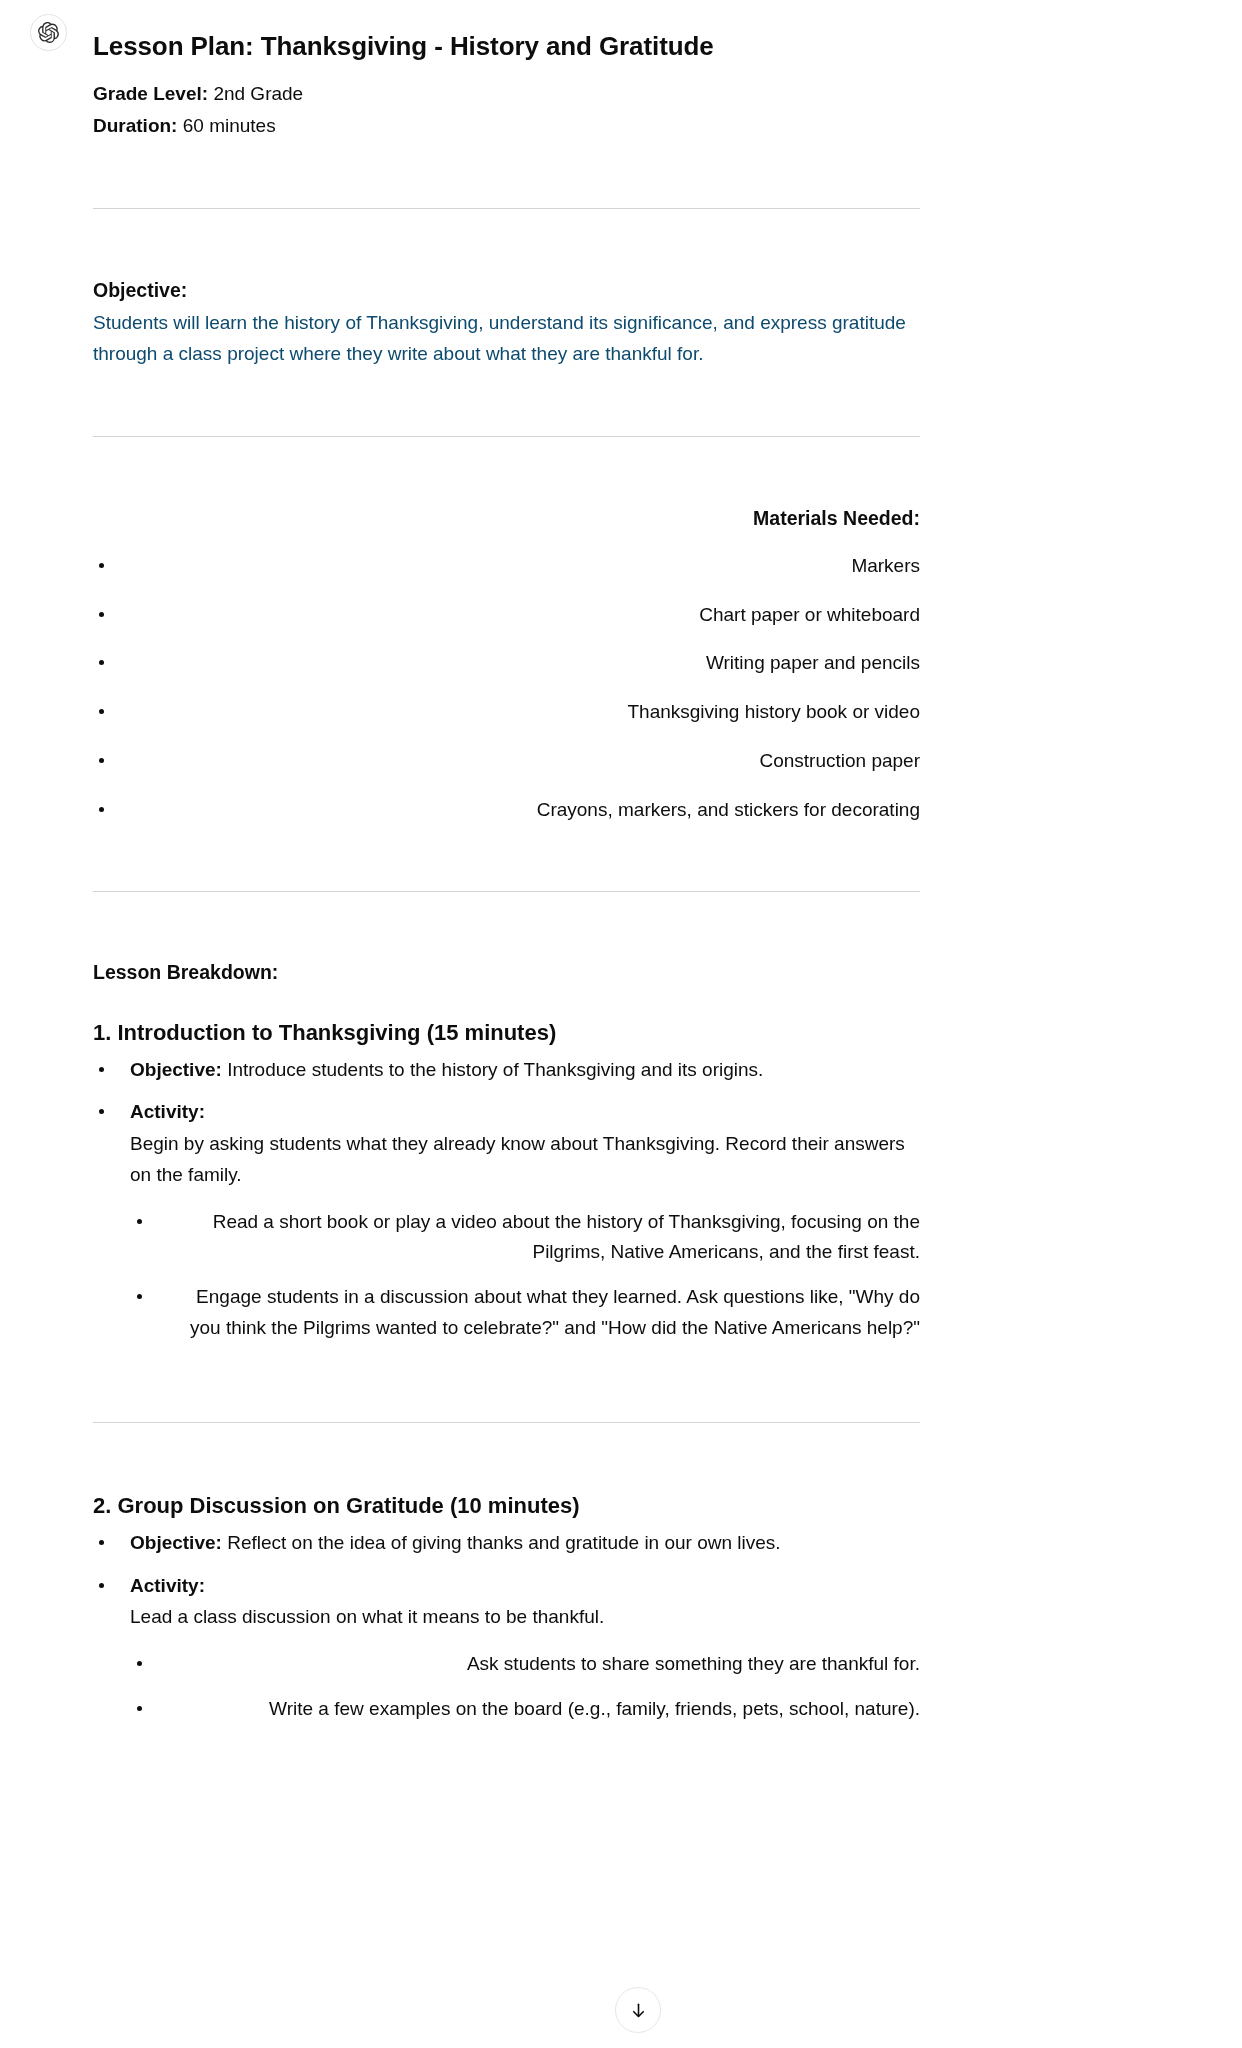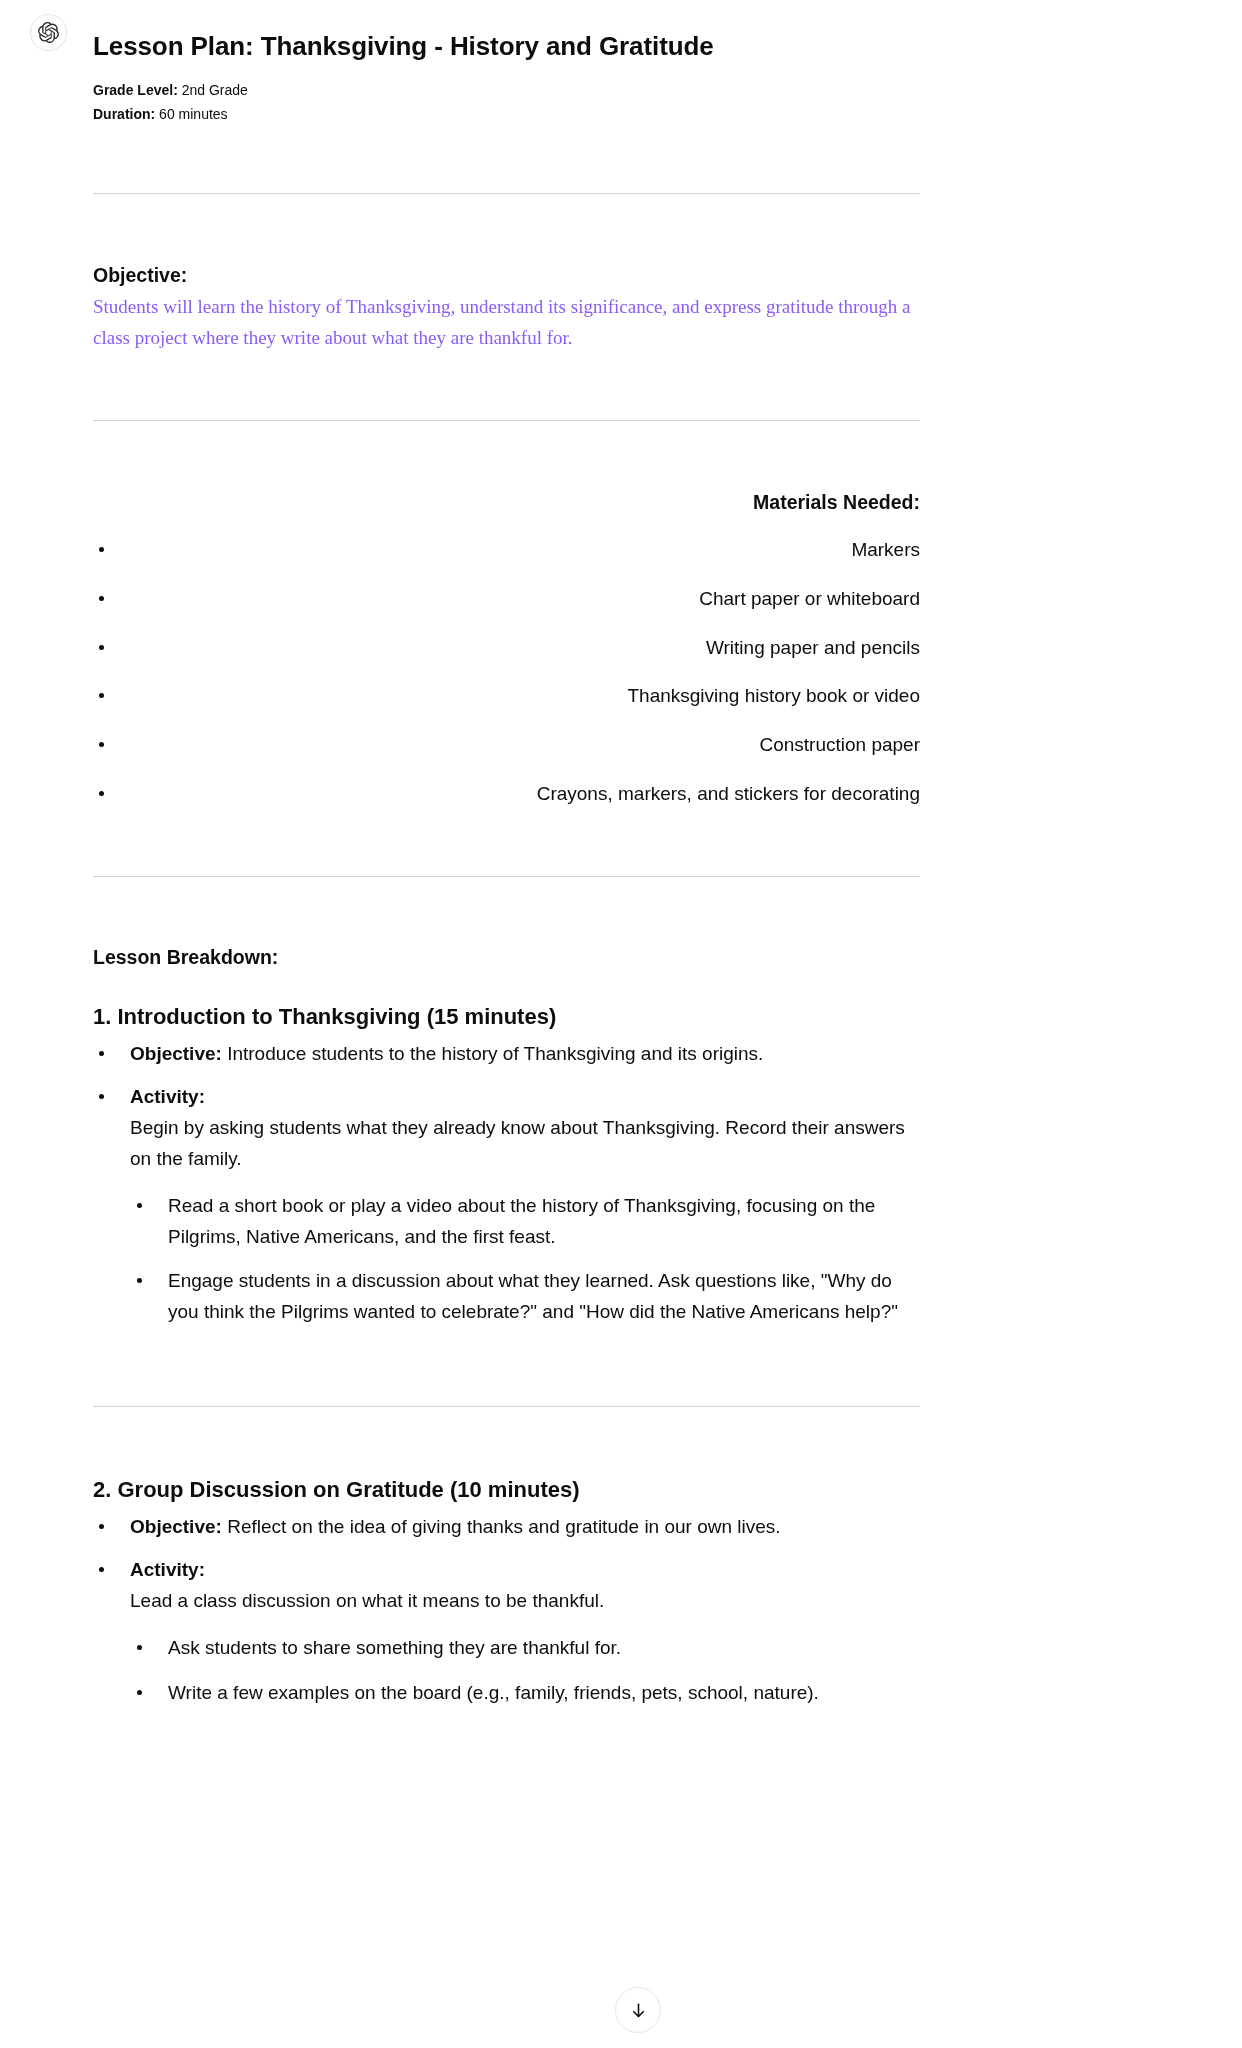--- a/index.html
+++ b/index.html
@@ -50,21 +50,21 @@
   h1.doc-title {
     font-size: 26px;
     line-height: 1.32;
     font-weight: 700;
     margin: 9px 0 16px 0;
     letter-spacing: -0.1px;
     color: #0d0d0d;
   }
 
   p.meta {
-    font-size: 14px;
+    font-size: 19px;
     line-height: 1.58;
     margin: 0;
     color: #0d0d0d;
     font-weight: 400;
   }
   p.meta + p.meta { margin-top: 2px; }
   p.meta b { font-weight: 700; }
 
   hr.rule {
     border: none;
@@ -81,22 +81,21 @@
     line-height: 1.5;
     font-weight: 700;
     margin: 0 0 2px 0;
     color: #0d0d0d;
   }
 
   p.body {
     font-size: 19px;
     line-height: 1.63;
     margin: 0;
-    color: #8b5cf6;
-    font-family: Liberation Serif, serif;
+    color: #0c4a6e;
   }
 
   h3.step-head {
     font-size: 22px;
     line-height: 1.5;
     font-weight: 700;
     margin: 0 0 6px 0;
     color: #0d0d0d;
   }
 
@@ -127,20 +126,21 @@
   ul.bullets > li b { font-weight: 700; }
 
   
   ul.bullets.tight > li { margin-bottom: 12px; }
 
   
   ul.subbullets {
     list-style: none;
     margin: 16px 0 0 0;
     padding: 0;
+    text-align: right;
   }
   ul.subbullets > li {
     position: relative;
     padding-left: 38px;
     font-size: 19px;
     line-height: 1.62;
     margin-bottom: 14px;
     color: #0d0d0d;
   }
   ul.subbullets > li:last-child { margin-bottom: 0; }

